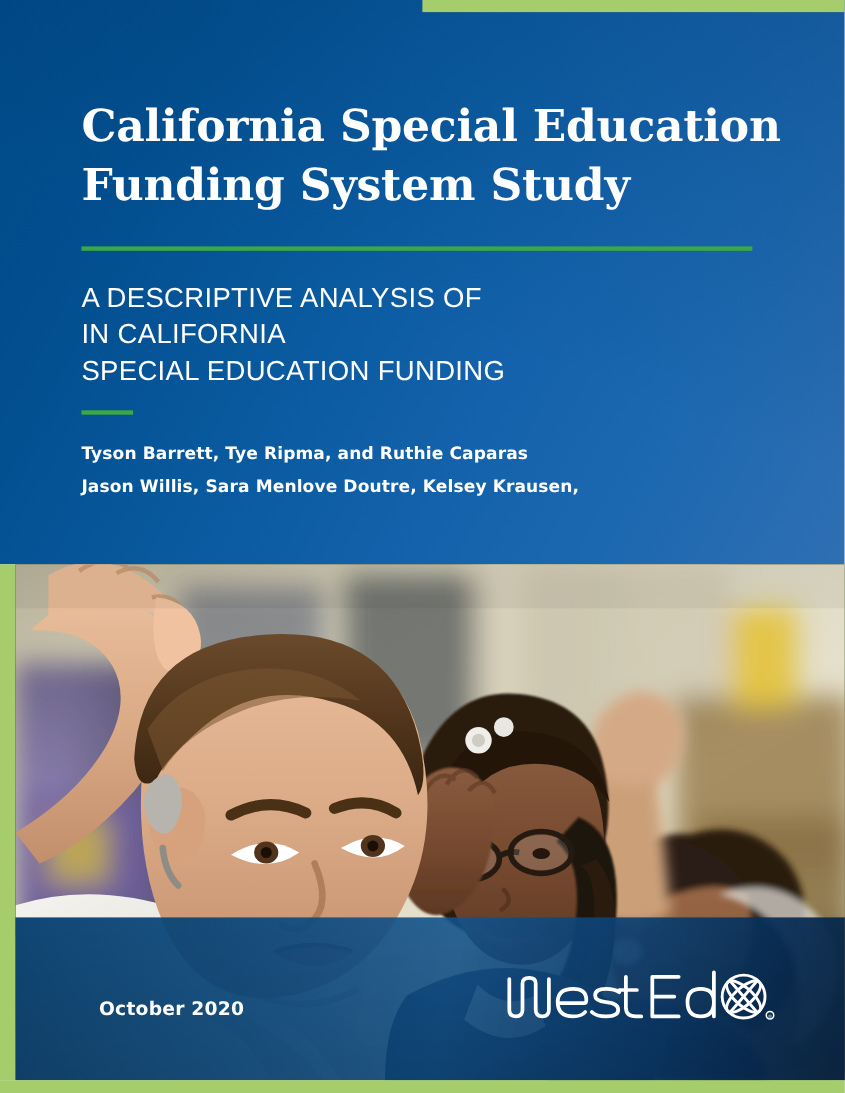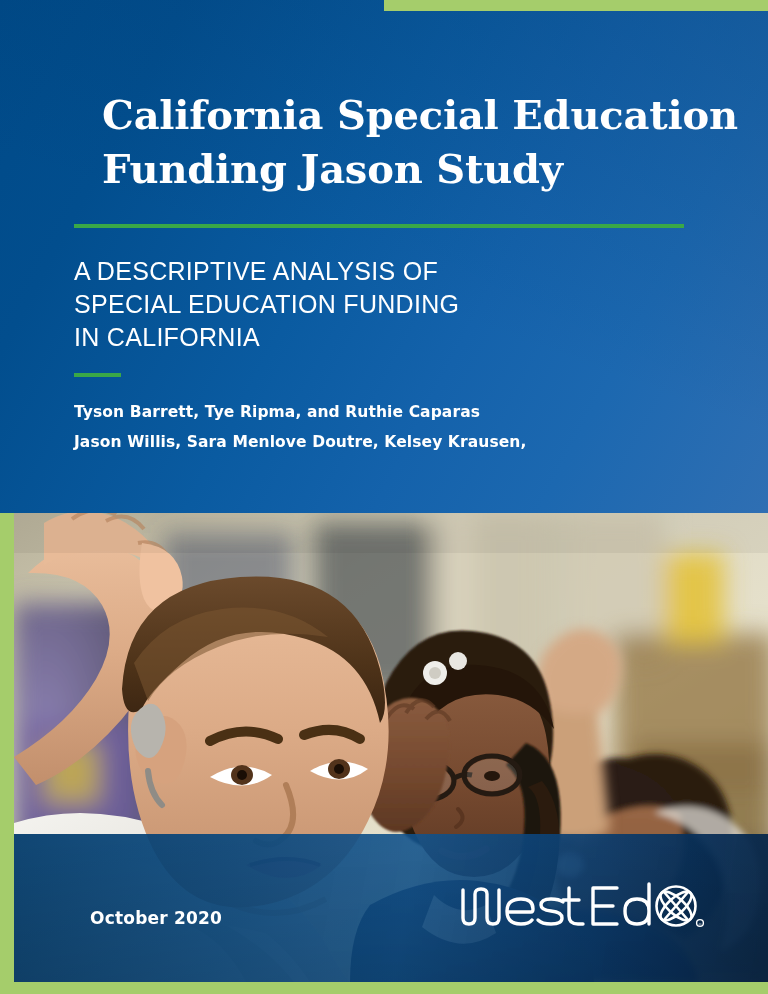--- a/index.html
+++ b/index.html
@@ -53,21 +53,20 @@
     z-index: 4;
   }
 
   
   .title-block {
     position: absolute;
     left: 74px;
     top: 88px;
     width: 640px;
     z-index: 3;
-    margin-left: 28px;
   }
   .doc-title {
     margin: 0;
     font-family: "DejaVu Serif", serif;
     font-weight: bold;
     font-size: 40px;
     line-height: 54px;
     letter-spacing: -0.2px;
     color: #ffffff;
   }
@@ -214,31 +213,31 @@
 
 <div class="cover">
 
   <div class="top-panel"></div>
 
   <div class="green-tab"></div>
 
   <div class="title-block">
     <h1 class="doc-title">
       <span class="tline">California Special Education</span>
-      <span class="tline">Funding Jason Study</span>
+      <span class="tline">Funding System Study</span>
     </h1>
   </div>
 
   <div class="rule-long"></div>
 
   <div class="subtitle-block">
     <h2 class="doc-subtitle">
       <span class="sline">A DESCRIPTIVE ANALYSIS OF</span>
+      <span class="sline">IN CALIFORNIA</span>
       <span class="sline">SPECIAL EDUCATION FUNDING</span>
-      <span class="sline">IN CALIFORNIA</span>
     </h2>
   </div>
 
   <div class="rule-short"></div>
 
   <div class="authors-block">
     <p class="authors">
       <span class="aline">Tyson Barrett, Tye Ripma, and Ruthie Caparas</span>
       <span class="aline">Jason Willis, Sara Menlove Doutre, Kelsey Krausen,</span>
     </p>

